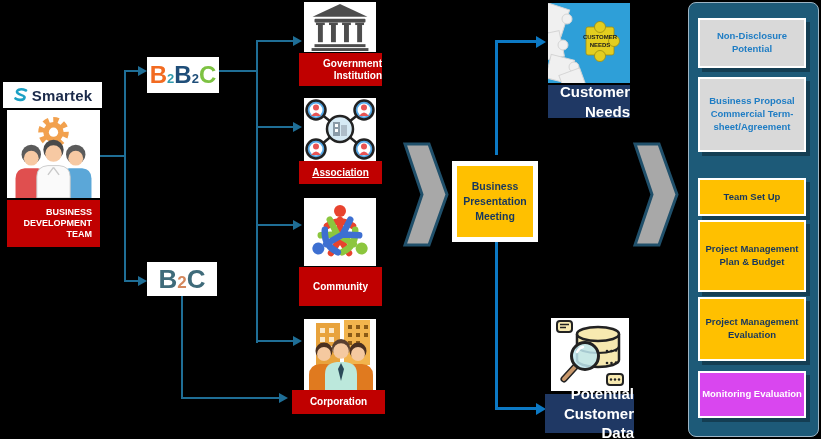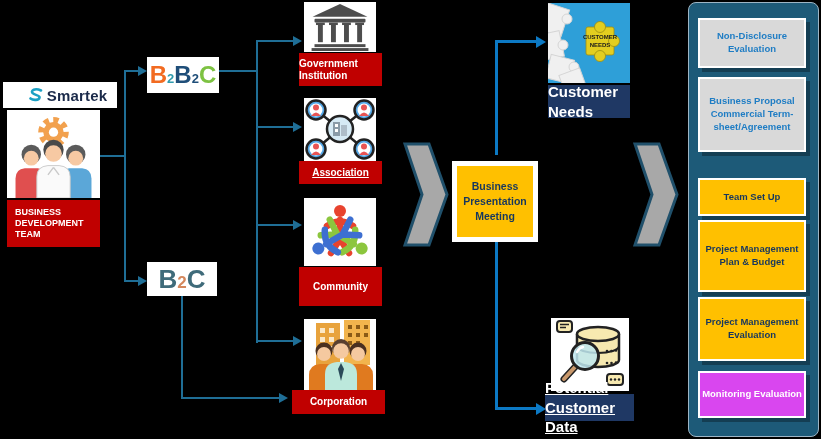--- a/index.html
+++ b/index.html
@@ -1,19 +1,19 @@
 <!DOCTYPE html>
 <html><head>
 <meta charset="utf-8">
 <style>
   html,body{margin:0;padding:0;background:#000;}
   #canvas{position:relative;width:821px;height:439px;background:#000;overflow:hidden;
     font-family:"Liberation Sans",sans-serif;}
   .abs{position:absolute;}
-  .flexc{display:flex;align-items:center;justify-content:center;text-align:left;}
+  .flexc{display:flex;align-items:center;justify-content:center;text-align:right;}
   
   .hline,.vline{position:absolute;z-index:1;}
   .teal{background:#1F6E96;}
   .blue{background:#0C79C4;}
   .arr-r{position:absolute;width:0;height:0;z-index:1;
     border-top:5px solid transparent;border-bottom:5px solid transparent;}
   .arr-r.teal{background:none;border-left:9px solid #1F6E96;}
   .arr-r.blue{background:none;border-left:10px solid #0C79C4;border-top-width:6px;border-bottom-width:6px;}
   
   .red-label{background:#C00000;color:#fff;font-weight:bold;font-size:10px;line-height:1.2;z-index:2;}
@@ -70,21 +70,21 @@
   <div class="hline teal abs" style="left:181px;top:397px;width:100px;height:2px;"></div>
   <div class="arr-r teal" style="left:279px;top:393px;"></div>
 
   <div class="vline blue abs" style="left:495px;top:40px;width:3px;height:115px;"></div>
   <div class="hline blue abs" style="left:495px;top:40px;width:44px;height:3px;"></div>
   <div class="arr-r blue" style="left:536px;top:36px;"></div>
   <div class="vline blue abs" style="left:495px;top:234px;width:3px;height:176px;"></div>
   <div class="hline blue abs" style="left:495px;top:407px;width:44px;height:3px;"></div>
   <div class="arr-r blue" style="left:536px;top:403px;"></div>
 
-  <div class="logo abs" style="left:3px;top:82px;width:99px;height:26px;padding-left:15px;">
+  <div class="logo abs" style="left:3px;top:82px;width:99px;height:26px;">
     <span style="display:inline-block;width:16px;height:16px;">
       <svg viewBox="0 0 16 16">
           <path d="M13,3.5 C7,0.5 2.5,3.5 4.5,6 C6.5,8.5 12,8 11.5,10.5 C11,13.5 5,13.5 2.5,11.5" fill="none" stroke="#1BA0C4" stroke-width="2.6" stroke-linecap="round"></path>
         </svg>
     </span>
     <span class="brand">Smartek</span>
   </div>
 
   <div class="icon-box abs" style="left:7px;top:110px;width:93px;height:88px;">
     <svg viewBox="0 0 94 95">
@@ -283,29 +283,29 @@
       <line x1="24" y1="49" x2="13" y2="61" stroke="#222" stroke-width="7" stroke-linecap="round"></line>
       <line x1="24" y1="49" x2="13" y2="61" stroke="#C9986B" stroke-width="4" stroke-linecap="round"></line>
       <circle cx="34" cy="38" r="13.5" fill="#BFE8F0" fill-opacity="0.85" stroke="#222" stroke-width="3"></circle>
       <path d="M26,34 A9,9 0 0 1 32,29" fill="none" stroke="#fff" stroke-width="2.5" stroke-linecap="round"></path>
       <rect x="56" y="56" width="16" height="11" rx="3" fill="#F7E9B0" stroke="#222" stroke-width="2"></rect>
       <circle cx="60" cy="61.5" r="1.2" fill="#222"></circle>
         <circle cx="64" cy="61.5" r="1.2" fill="#222"></circle>
         <circle cx="68" cy="61.5" r="1.2" fill="#222"></circle>
     </svg>
   </div>
-  <div class="navy-label flexc abs" style="left:545px;top:394px;width:89px;height:27px;text-decoration:underline;">Potential Customer Data</div>
+  <div class="navy-label flexc abs" style="left:545px;top:394px;width:89px;height:39px;">Potential Customer Data</div>
 
   <div class="abs" style="left:632px;top:141px;width:48px;height:107px;z-index:2;">
     <svg viewBox="0 0 48 107" style="display:block;">
         <polygon points="3,3 27,3 45,53.5 27,104 3,104 20,53.5" fill="#A8A8A8" stroke="#20506B" stroke-width="3"></polygon>
       </svg>
   </div>
 
   <div class="panel abs" style="left:688px;top:2px;width:129px;height:433px;"></div>
-  <div class="deliv gray-box" style="top:18px;height:46px;">Non-Disclosure Evaluation</div>
+  <div class="deliv gray-box" style="top:18px;height:46px;">Non-Disclosure Potential</div>
   <div class="deliv gray-box" style="top:77px;height:71px;">Business Proposal Commercial Term-sheet/Agreement</div>
   <div class="deliv yellow-box" style="top:178px;height:34px;">Team Set Up</div>
   <div class="deliv yellow-box" style="top:220px;height:68px;">Project Management Plan &amp; Budget</div>
   <div class="deliv yellow-box" style="top:297px;height:60px;">Project Management Evaluation</div>
   <div class="deliv navy-box" style="top:371px;height:43px;">Monitoring Evaluation</div>
 
 </div>
 
 </body></html>

